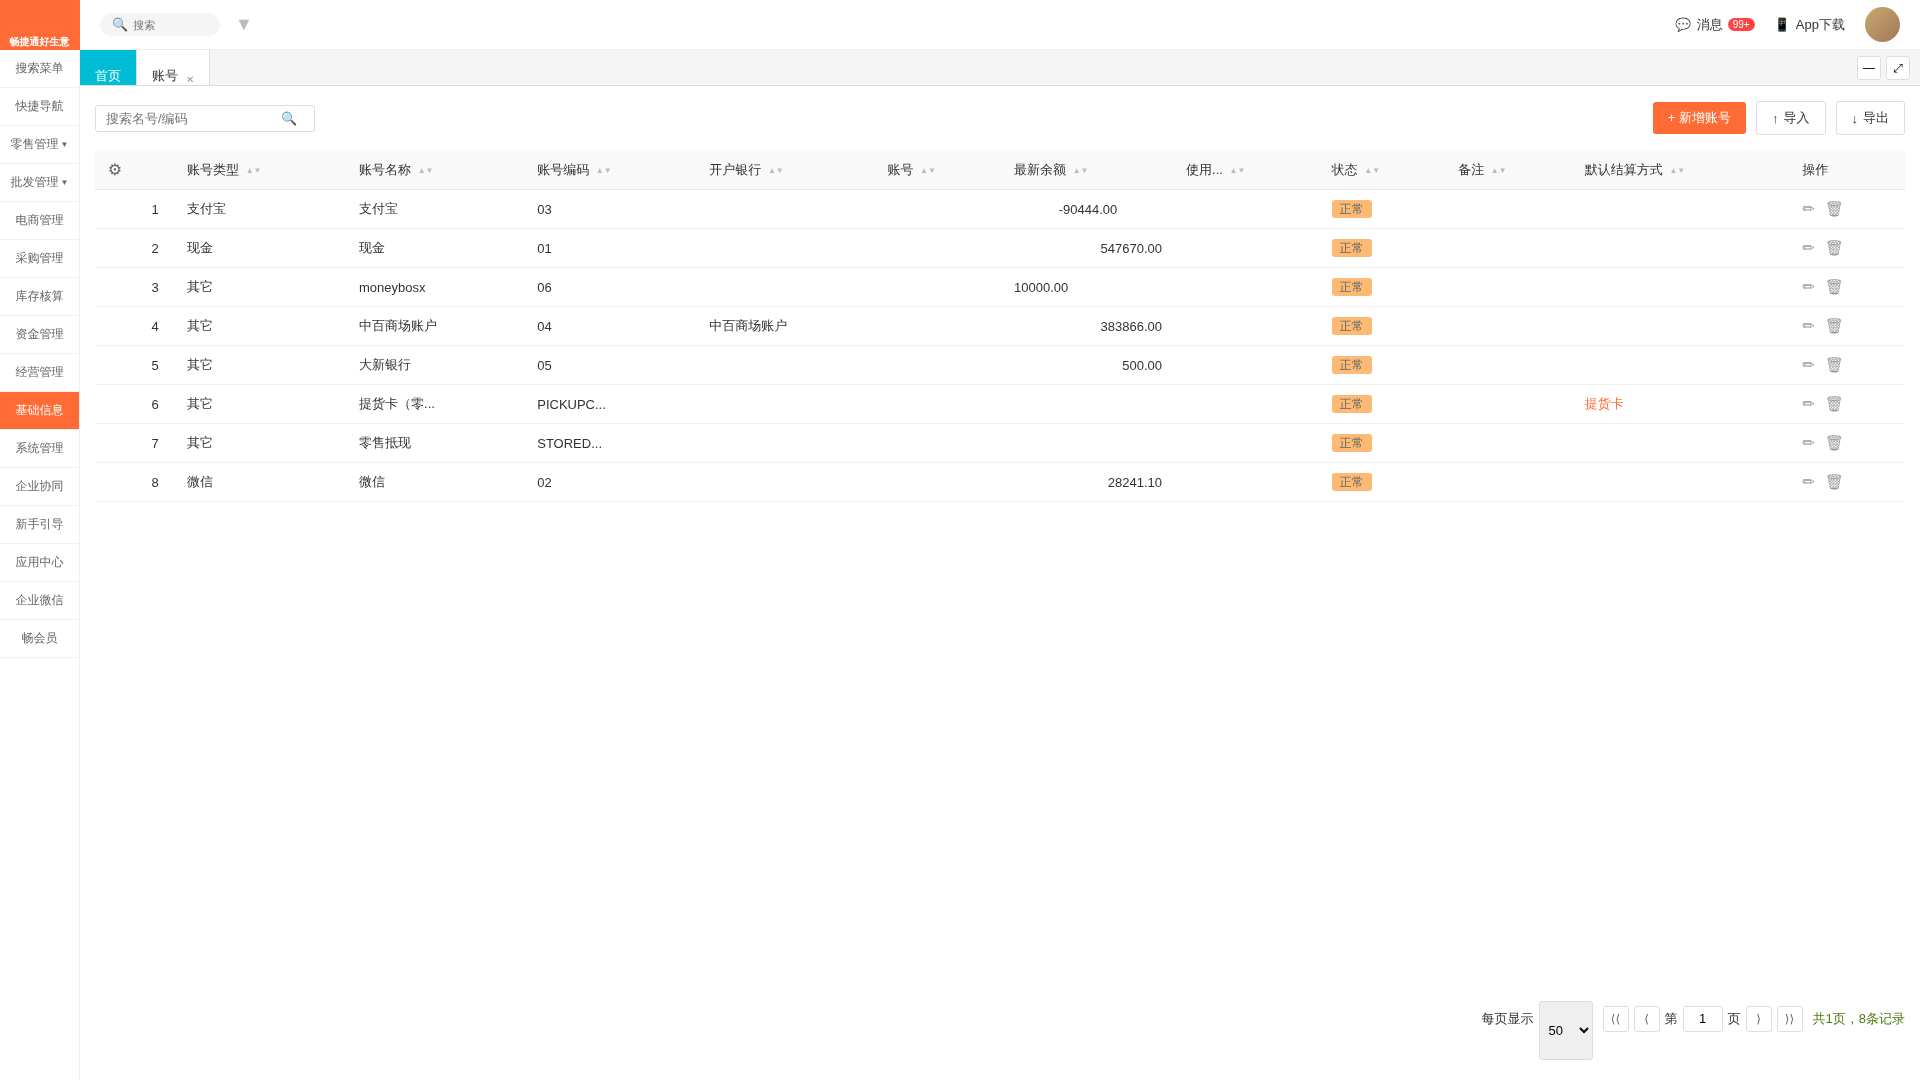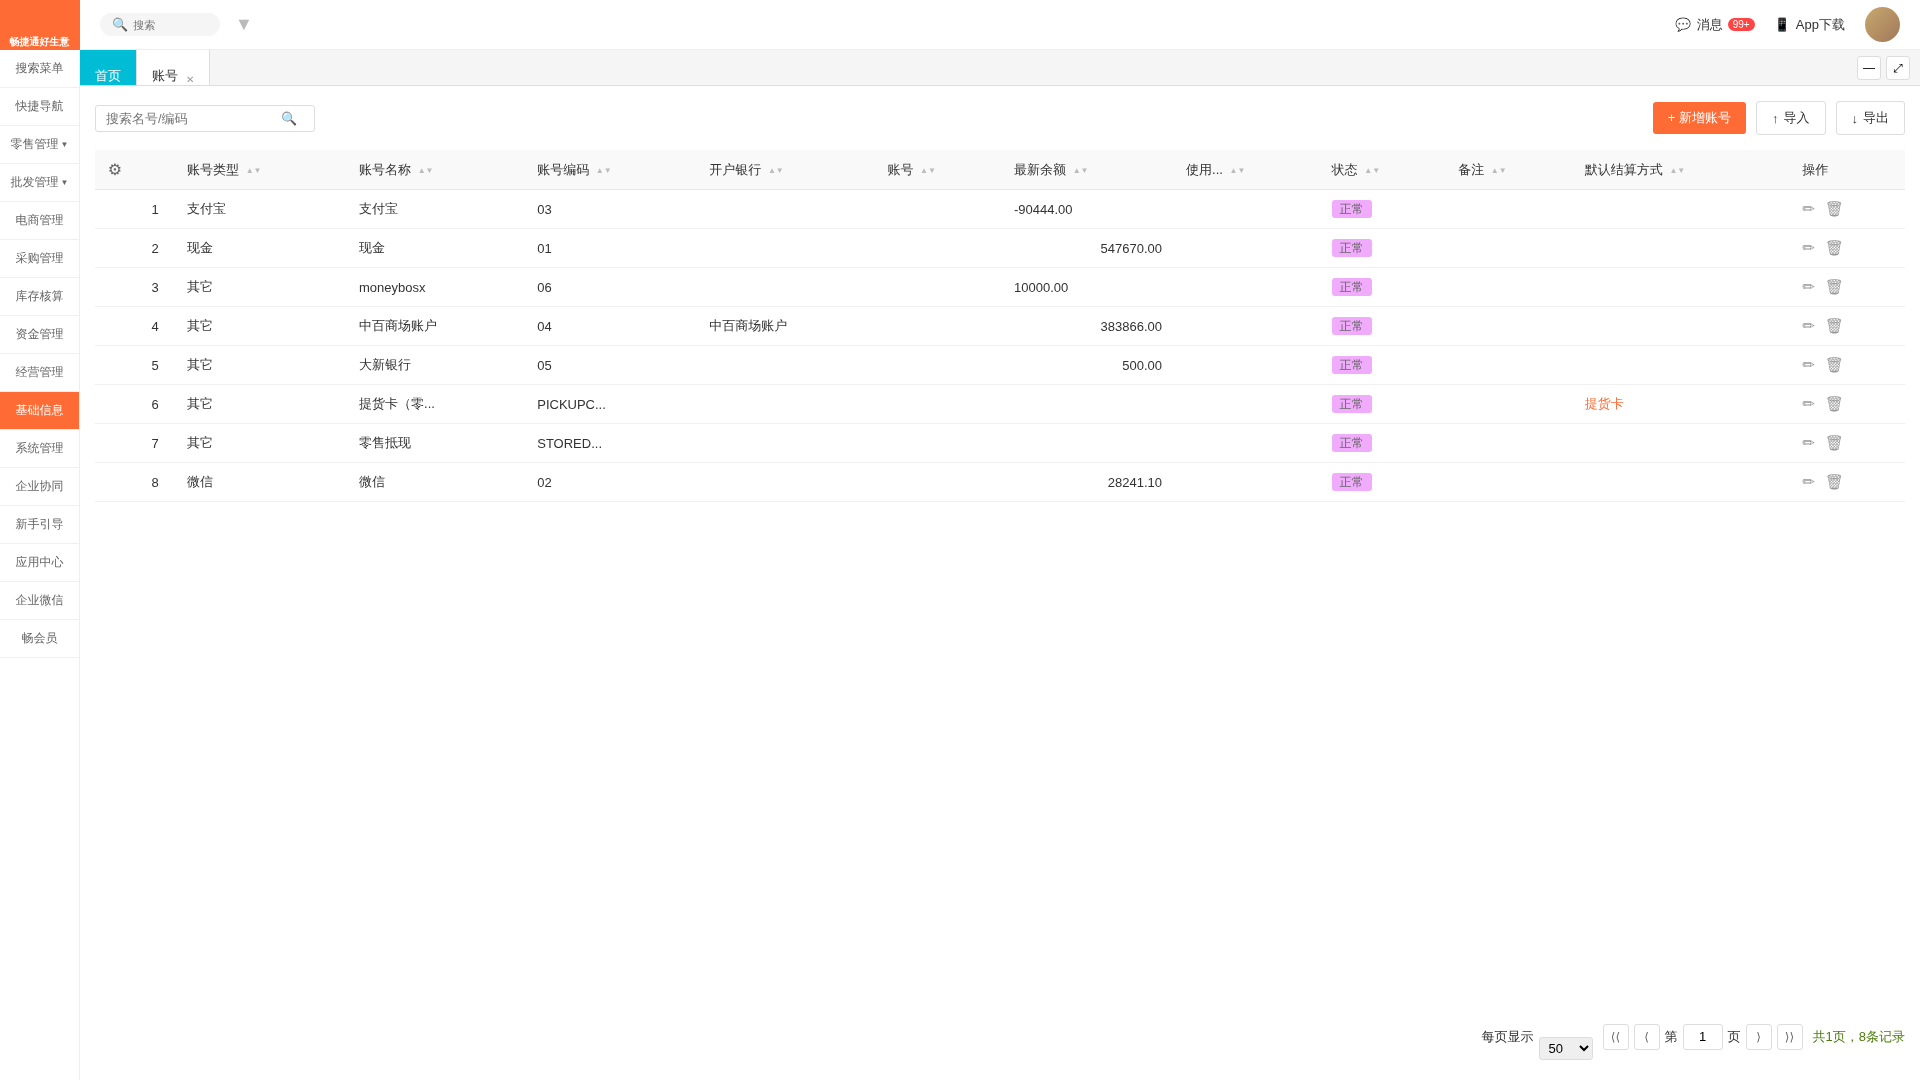--- a/index.html
+++ b/index.html
@@ -271,21 +271,21 @@
       text-align: center;
     }
     .th-no { width: 40px; text-align: center; }
     td {
       padding: 10px 12px;
       border-bottom: 1px solid #f0f0f0;
       color: #333;
     }
     td.center { text-align: center; }
     .status-badge {
-      background: #f0abfc;
+      background: #fdba74;
       color: #666;
       padding: 2px 8px;
       border-radius: 3px;
       font-size: 12px;
     }
     .action-icons {
       display: flex;
       gap: 10px;
       align-items: center;
     }
@@ -307,21 +307,21 @@
       flex-shrink: 0;
     }
     .pagination-info { color: #4d7c0f; }
     .page-size-select {
       display: flex;
       align-items: center;
       gap: 5px;
     }
     .page-size-select select {
       border: 1px solid #ddd;
-      padding: 2px 5px;
+      padding: 20px 5px;
       border-radius: 3px;
       font-size: 13px;
       margin-top: 24px;
     }
     .page-nav {
       display: flex;
       align-items: center;
       gap: 5px;
     }
     .page-btn {
@@ -524,21 +524,21 @@
         </thead>
         <tbody id="table-body">
         <tr>
     <td class="center"></td>
     <td class="center">1</td>
     <td>支付宝</td>
     <td>支付宝</td>
     <td>03</td>
     <td></td>
     <td></td>
-    <td style="text-align:left;">-90444.00</td>
+    <td style="text-align:center;">-90444.00</td>
     <td></td>
     <td>
       <span class="status-badge">正常</span>
     </td>
     <td></td>
     <td style="color:#ff6b35;"></td>
     <td>
       <div class="action-icons">
         <span class="action-icon">✏</span>
         <span class="action-icon">🗑</span>

